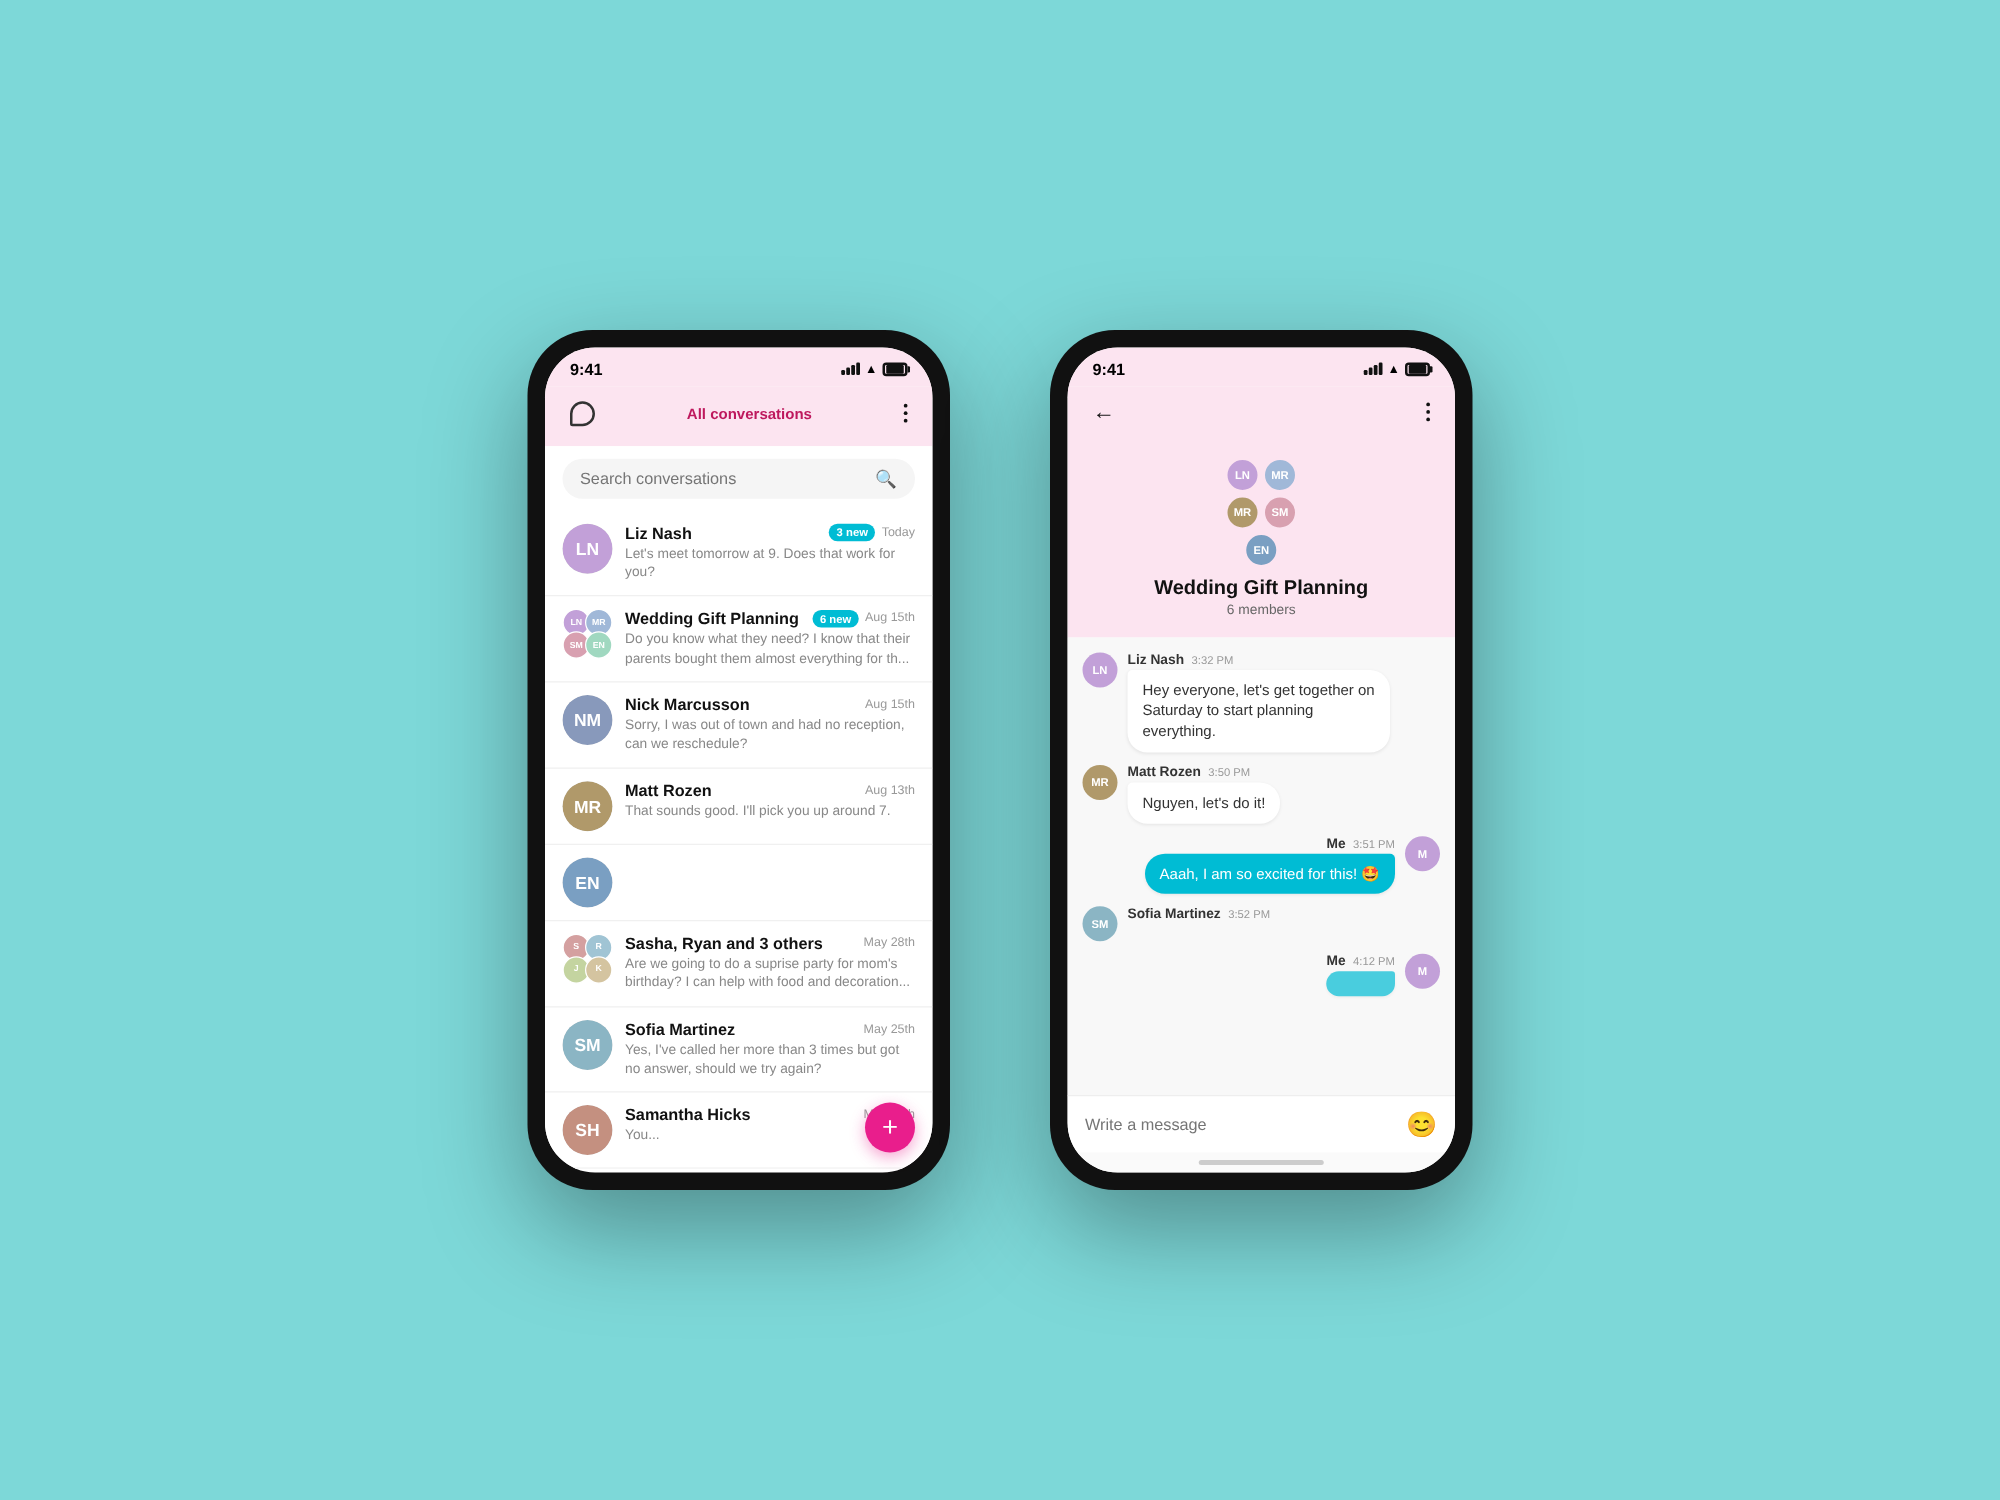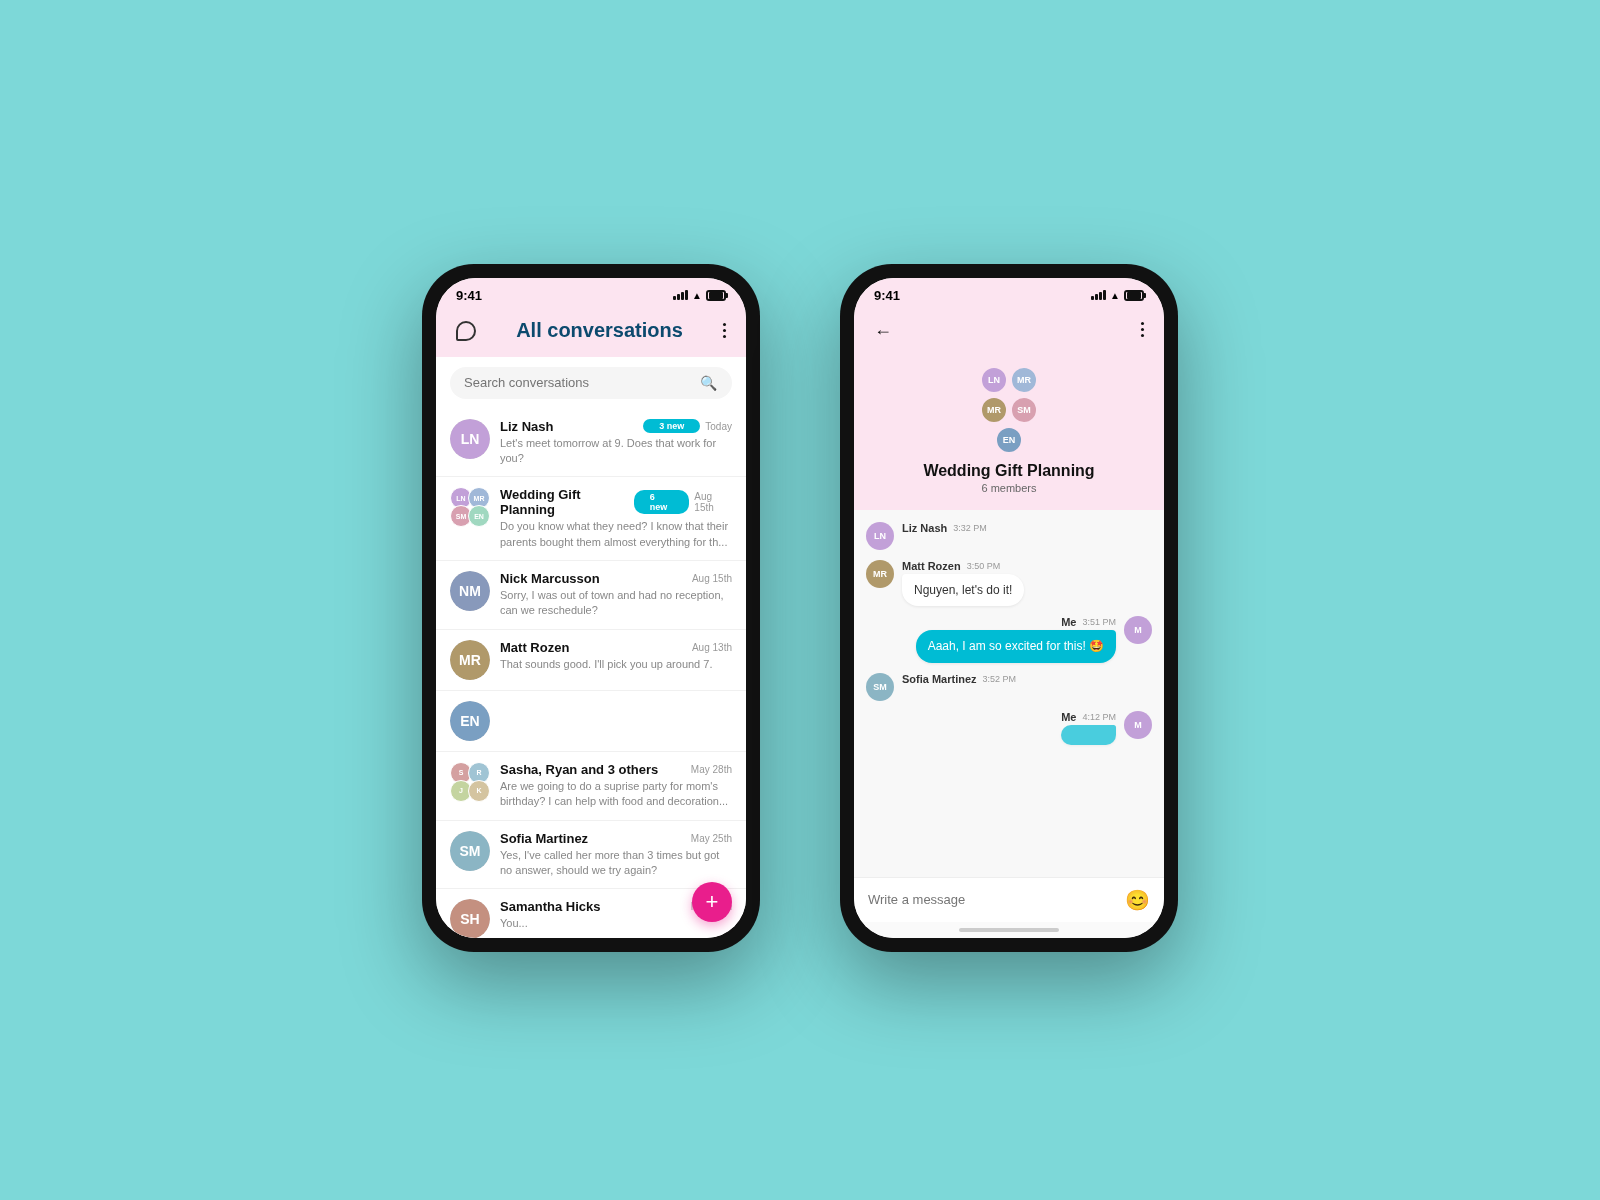--- a/index.html
+++ b/index.html
@@ -85,23 +85,23 @@
 
     
     .conv-header {
       background: #fce4f0;
       display: flex;
       align-items: center;
       justify-content: space-between;
       padding: 8px 16px 12px;
     }
     .conv-header .header-title {
-      font-size: 20px;
+      font-size: 12px;
       font-weight: 600;
-      color: #0c4a6e;
+      color: #be185d;
     }
     .icon-btn {
       background: none;
       border: none;
       cursor: pointer;
       padding: 4px;
       color: #111;
       font-size: 18px;
     }
     .search-bar-wrap {
@@ -159,21 +159,21 @@
       justify-content: space-between;
       margin-bottom: 2px;
     }
     .conv-name { font-size: 13px; font-weight: 600; color: #111; }
     .conv-meta { display: flex; align-items: center; gap: 5px; }
     .badge {
       background: #00bcd4;
       color: #fff;
       font-size: 9px;
       font-weight: 700;
-      padding: 2px 16px;
+      padding: 2px 6px;
       border-radius: 10px;
     }
     .conv-date { font-size: 10px; color: #999; }
     .conv-preview { font-size: 11px; color: #888; line-height: 1.4; overflow: hidden; display: -webkit-box; -webkit-line-clamp: 2; -webkit-box-orient: vertical; }
 
     
     .group-avatar-wrap {
       width: 40px; height: 40px;
       position: relative;
       flex-shrink: 0;
@@ -535,20 +535,21 @@
 
     <div class="messages-area">
 
       <div class="msg-row">
         <div class="msg-av" style="background:#c2a0d8;">LN</div>
         <div class="msg-content">
           <div class="msg-sender-line">
             <span>Liz Nash</span>
             <span class="msg-time">3:32 PM</span>
           </div>
+          <div class="msg-bubble">Hey everyone, let's get together on Saturday to start planning everything.</div>
         </div>
       </div>
 
       <div class="msg-row">
         <div class="msg-av" style="background:#b0996a;">MR</div>
         <div class="msg-content">
           <div class="msg-sender-line">
             <span>Matt Rozen</span>
             <span class="msg-time">3:50 PM</span>
           </div>

